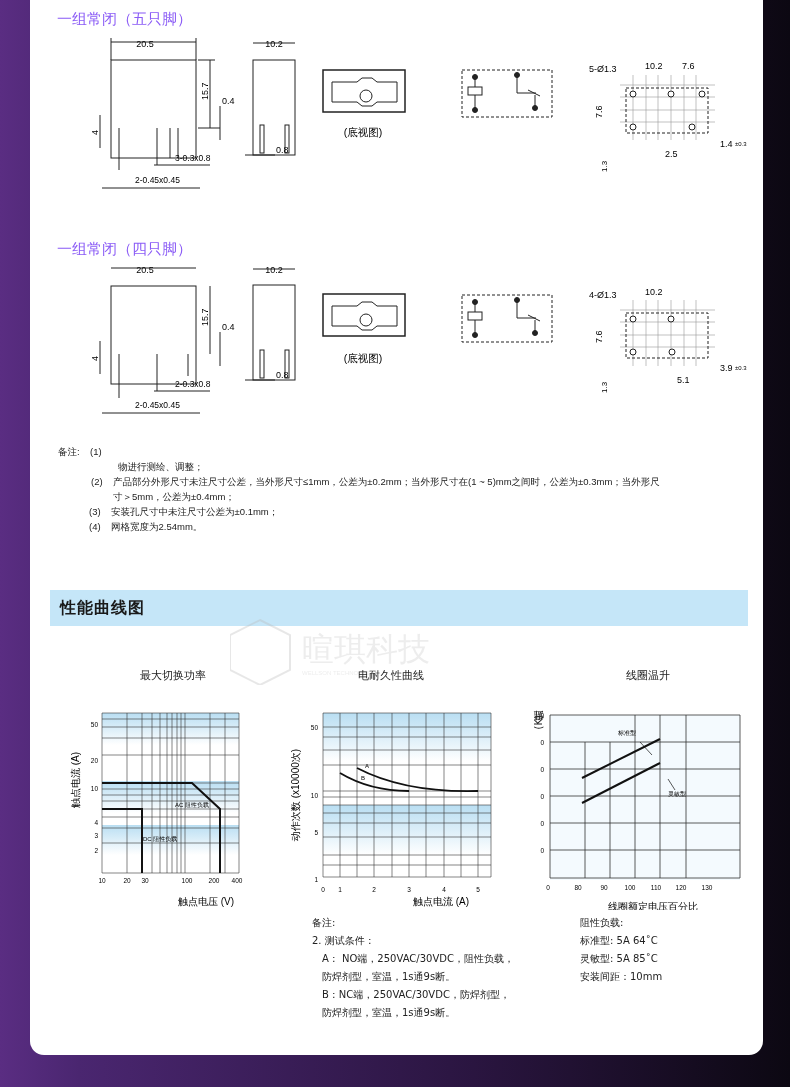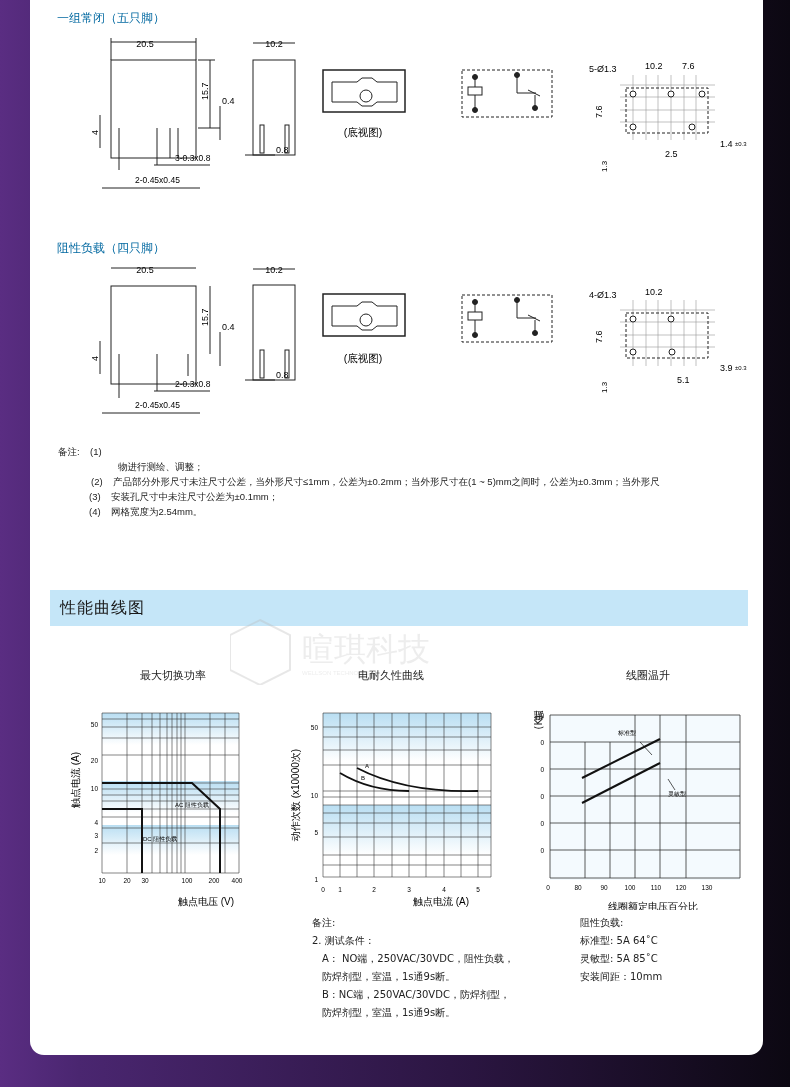--- a/index.html
+++ b/index.html
@@ -7,31 +7,31 @@
     width:790px; height:1087px; overflow:hidden; position:relative;
     background: linear-gradient(90deg, #5a2d82 0%, #4a2670 10%, #2a1540 60%, #0c0812 100%);
     font-family: "Liberation Sans", "DejaVu Sans", sans-serif;
     color:#222;
   }
   .panel {
     position:absolute; left:30px; top:0; width:733px; height:1055px;
     background:#fff; border-radius:0 0 14px 14px;
   }
   .abs { position:absolute; }
-  .sec-title { font-family:Liberation Serif, serif; font-size:12px; color:#0369a1; }
+  .sec-title { font-family:Liberation Serif, serif; font-size:15px; color:#8b5cf6; }
   svg text { font-family:"Liberation Sans", sans-serif; }
   .notes { font-size:9.5px; line-height:15px; color:#222; }
   .notes .row { display:flex; }
   .notes .lbl { width:58px; flex:none; }
   .notes .n { width:22px; flex:none; }
   .band {
     position:absolute; left:50px; top:590px; width:698px; height:36px;
     background:#c5e6f8;
   }
-  .band-title { position:absolute; left:10px; top:8px; font-size:16px; font-weight:normal; color:#1a1a1a; letter-spacing:1px; font-family:"DejaVu Sans", sans-serif; }
+  .band-title { position:absolute; left:10px; top:8px; font-size:16px; font-weight:bold; color:#1a1a1a; letter-spacing:1px; font-family:"DejaVu Sans", sans-serif; }
   .chart-title { position:absolute; font-size:11px; color:#222; font-family:"DejaVu Sans", sans-serif;text-align:center; }
   .foot { font-size:10px; line-height:18px; color:#222; font-family:"DejaVu Sans", sans-serif; }
   .watermark { position:absolute; left:230px; top:615px; opacity:0.35; }
 </style>
 </head>
 <body>
 
 <div class="panel"></div>
 
 <div class="abs sec-title" style="left:57px;top:10px;">一组常闭（五只脚）</div>
@@ -116,21 +116,21 @@
   <text x="555" y="39" font-size="9">10.2</text>
   <text x="592" y="39" font-size="9">7.6</text>
   <text x="610" y="115" font-size="9" transform="rotate(-90 610 115)" style="display:none"></text>
   <text x="512" y="88" font-size="9" transform="rotate(-90 512 88)">7.6</text>
   <text x="517" y="142" font-size="8" transform="rotate(-90 517 142)">1.3</text>
   <text x="575" y="127" font-size="9">2.5</text>
   <text x="630" y="117" font-size="9">1.4</text>
   <text x="645" y="116" font-size="6">±0.3</text>
 </svg>
 
-<div class="abs sec-title" style="left:57px;top:240px;">阻性负载（四只脚）</div>
+<div class="abs sec-title" style="left:57px;top:240px;">一组常闭（四只脚）</div>
 
 <svg class="abs" style="left:90px;top:258px;" width="660" height="160">
   <g stroke="#222" fill="none">
     <rect x="21" y="28" width="85" height="98"></rect>
     <line x1="21" y1="10" x2="106" y2="10"></line>
     <line x1="120" y1="28" x2="120" y2="96"></line>
     <line x1="130" y1="74" x2="130" y2="108"></line>
     <line x1="29" y1="96" x2="29" y2="140"></line>
       <line x1="67" y1="96" x2="67" y2="133"></line>
     <line x1="98" y1="96" x2="98" y2="118"></line>
@@ -207,20 +207,23 @@
   <div class="row">
       <span class="lbl" style="width:32px">备注:</span>
       <span class="n">(1)</span>
     </div>
   <div class="row" style="padding-left:60px">
       <span>物进行测绘、调整；</span>
     </div>
   <div class="row" style="padding-left:33px">
       <span class="n">(2)</span>
       <span>产品部分外形尺寸未注尺寸公差，当外形尺寸≤1mm，公差为±0.2mm；当外形尺寸在(1 ~ 5)mm之间时，公差为±0.3mm；当外形尺</span>
+    </div>
+  <div class="row" style="padding-left:55px">
+      <span>寸＞5mm，公差为±0.4mm；</span>
     </div>
   <div class="row" style="padding-left:31px">
       <span class="n">(3)</span>
       <span>安装孔尺寸中未注尺寸公差为±0.1mm；</span>
     </div>
   <div class="row" style="padding-left:31px">
       <span class="n">(4)</span>
       <span>网格宽度为2.54mm。</span>
     </div>
 </div>

